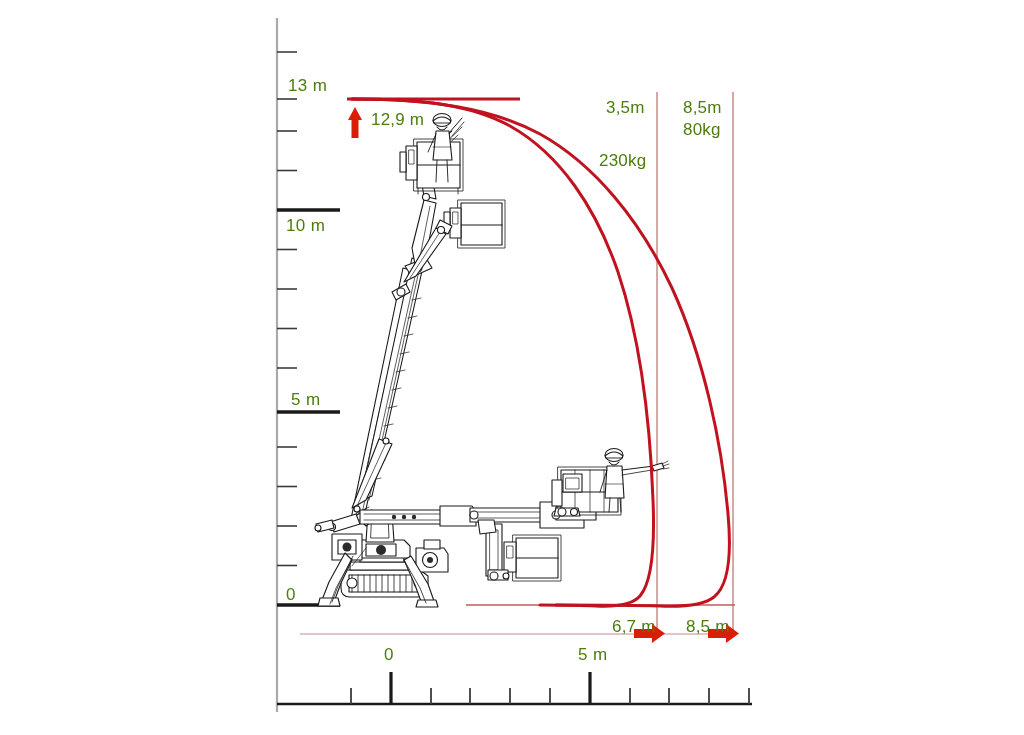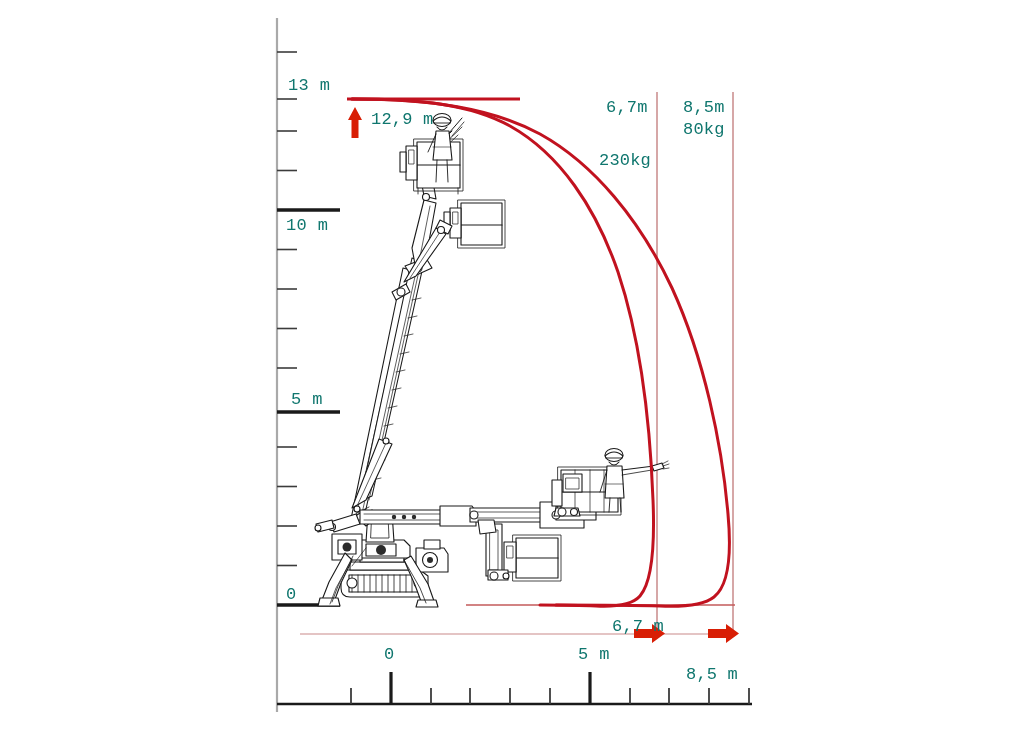--- a/index.html
+++ b/index.html
@@ -1,19 +1,19 @@
 <!DOCTYPE html>
 <html><head>
 <meta charset="utf-8">
 <style>
   html,body{margin:0;padding:0;background:#ffffff;}
   body{width:1024px;height:735px;font-family:"Liberation Sans",sans-serif;overflow:hidden;}
   #stage{position:relative;width:1024px;height:735px;background:#fff;}
   svg.layer{position:absolute;left:0;top:0;width:1024px;height:735px;}
-  .lbl{position:absolute;font-family:Liberation Mono, monospace;color:#0f766e;white-space:nowrap;}
+  .lbl{position:absolute;font-family:Liberation Sans, sans-serif;color:#4d7c0f;white-space:nowrap;}
   .axis-lbl{font-size:17px;letter-spacing:.4px;}
   .cap-lbl{font-size:17px;letter-spacing:.2px;}
 </style>
 </head>
 <body>
 
 <div id="stage">
 
   <svg class="layer" viewBox="0 0 1024 735">
     <defs>
@@ -325,21 +325,21 @@
   <div class="lbl axis-lbl" style="left:288px;top:76px;">13 m</div>
   <div class="lbl axis-lbl" style="left:286px;top:188px;margin-top:28px;">10 m</div>
   <div class="lbl axis-lbl" style="left:291px;top:390px;">5 m</div>
   <div class="lbl axis-lbl" style="left:286px;top:585px;">0</div>
 
   <div class="lbl axis-lbl" style="left:384px;top:645px;">0</div>
   <div class="lbl axis-lbl" style="left:578px;top:645px;">5 m</div>
 
   <div class="lbl cap-lbl" style="left:371px;top:110px;">12,9 m</div>
 
-  <div class="lbl cap-lbl" style="left:606px;top:98px;">6,7m</div>
+  <div class="lbl cap-lbl" style="left:606px;top:98px;">3,5m</div>
   <div class="lbl cap-lbl" style="left:599px;top:120px;margin-top:31px;">230kg</div>
   <div class="lbl cap-lbl" style="left:683px;top:98px;">8,5m</div>
   <div class="lbl cap-lbl" style="left:683px;top:120px;">80kg</div>
 
   <div class="lbl cap-lbl" style="left:612px;top:617px;">6,7 m</div>
-  <div class="lbl cap-lbl" style="left:686px;top:617px;margin-top:48px;">8,5 m</div>
+  <div class="lbl cap-lbl" style="left:686px;top:617px;">8,5 m</div>
 
 </div>
 
 </body></html>

